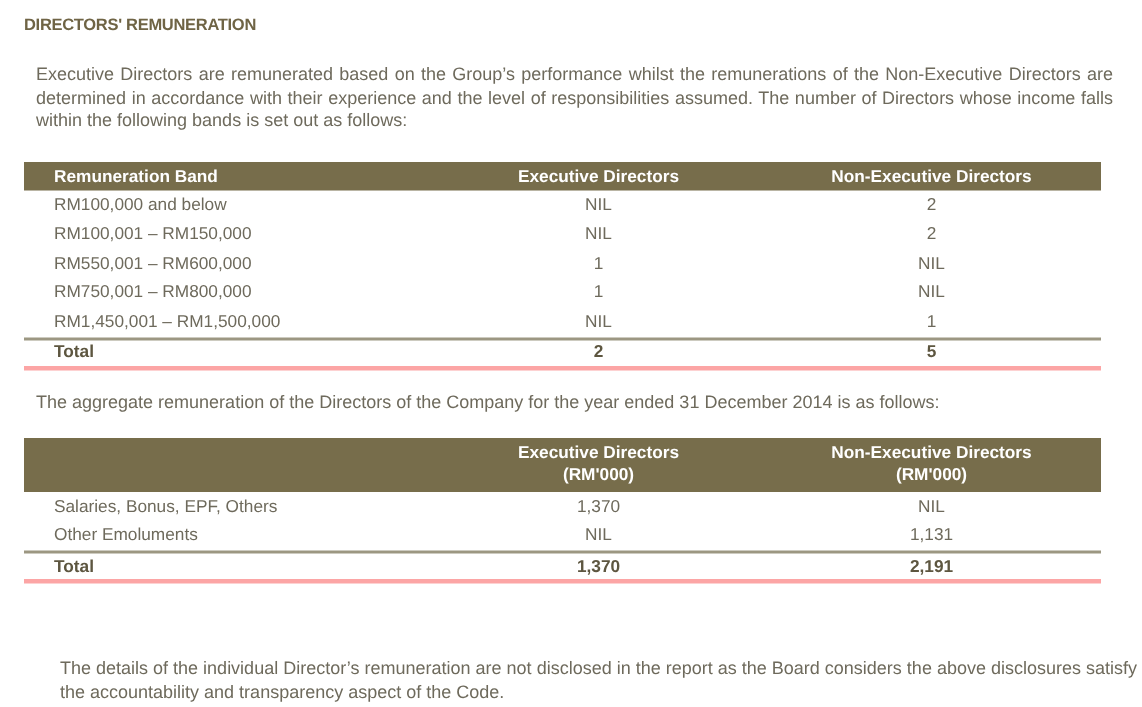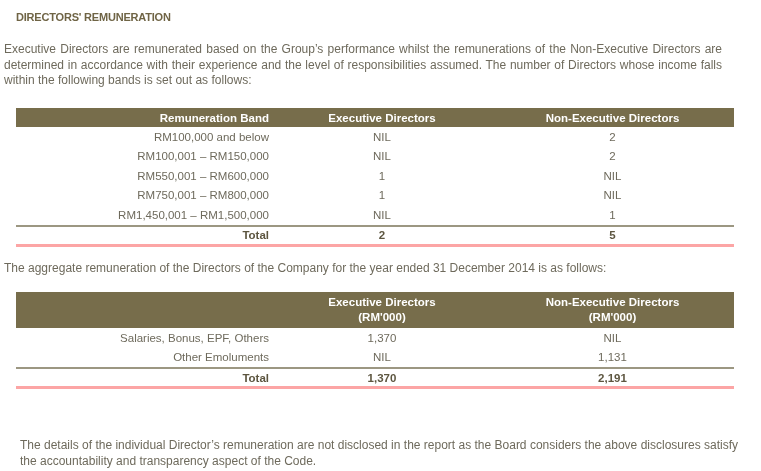--- a/index.html
+++ b/index.html
@@ -6,38 +6,38 @@
   body {
     width: 761px; height: 471px; overflow: hidden; position: relative;
     font-family: "Liberation Sans", sans-serif;
     color: #6e6a5c;
   }
   .heading {
     position: absolute; left: 16px; top: 11px;
     font-size: 11px; font-weight: bold; color: #6f6445; letter-spacing: -0.2px; text-align: center;
   }
   .para {
-    position: absolute; left: 4px; width: 718px;
+    position: absolute; left: 24px; width: 718px;
     font-size: 12px; line-height: 15.5px; text-align: justify; color: #6e6a5c;
   }
   .p1 { top: 42px; }
   .p2 { top: 261px; }
   .p3 { top: 422px; }
   table {
     position: absolute; left: 16px; width: 718px;
     border-collapse: collapse; font-size: 11.5px; color: #6e6a5c;
   }
   .t1 { top: 108px; }
   .t2 { top: 292px; }
   thead th {
     background: #776d4b; color: #ffffff; font-weight: bold;
     padding: 0 4px; height: 19px; font-size: 11.5px;
   }
   .t2 thead th { height: 36px; line-height: 15px; }
-  th.c0, td.c0 { text-align: right; width: 250px; padding-left: 3px; }
+  th.c0, td.c0 { text-align: left; width: 250px; padding-left: 20px; }
   th.c1, td.c1 { text-align: center; width: 210px; }
   th.c2, td.c2 { text-align: center; }
   tbody td { height: 19.5px; padding: 0 4px; }
   tr.total td {
     font-weight: bold; color: #5d5640;
     border-top: 2px solid #9c9782; border-bottom: 3px solid #fca5a5;
     height: 17px;
   }
 </style>
 </head>

